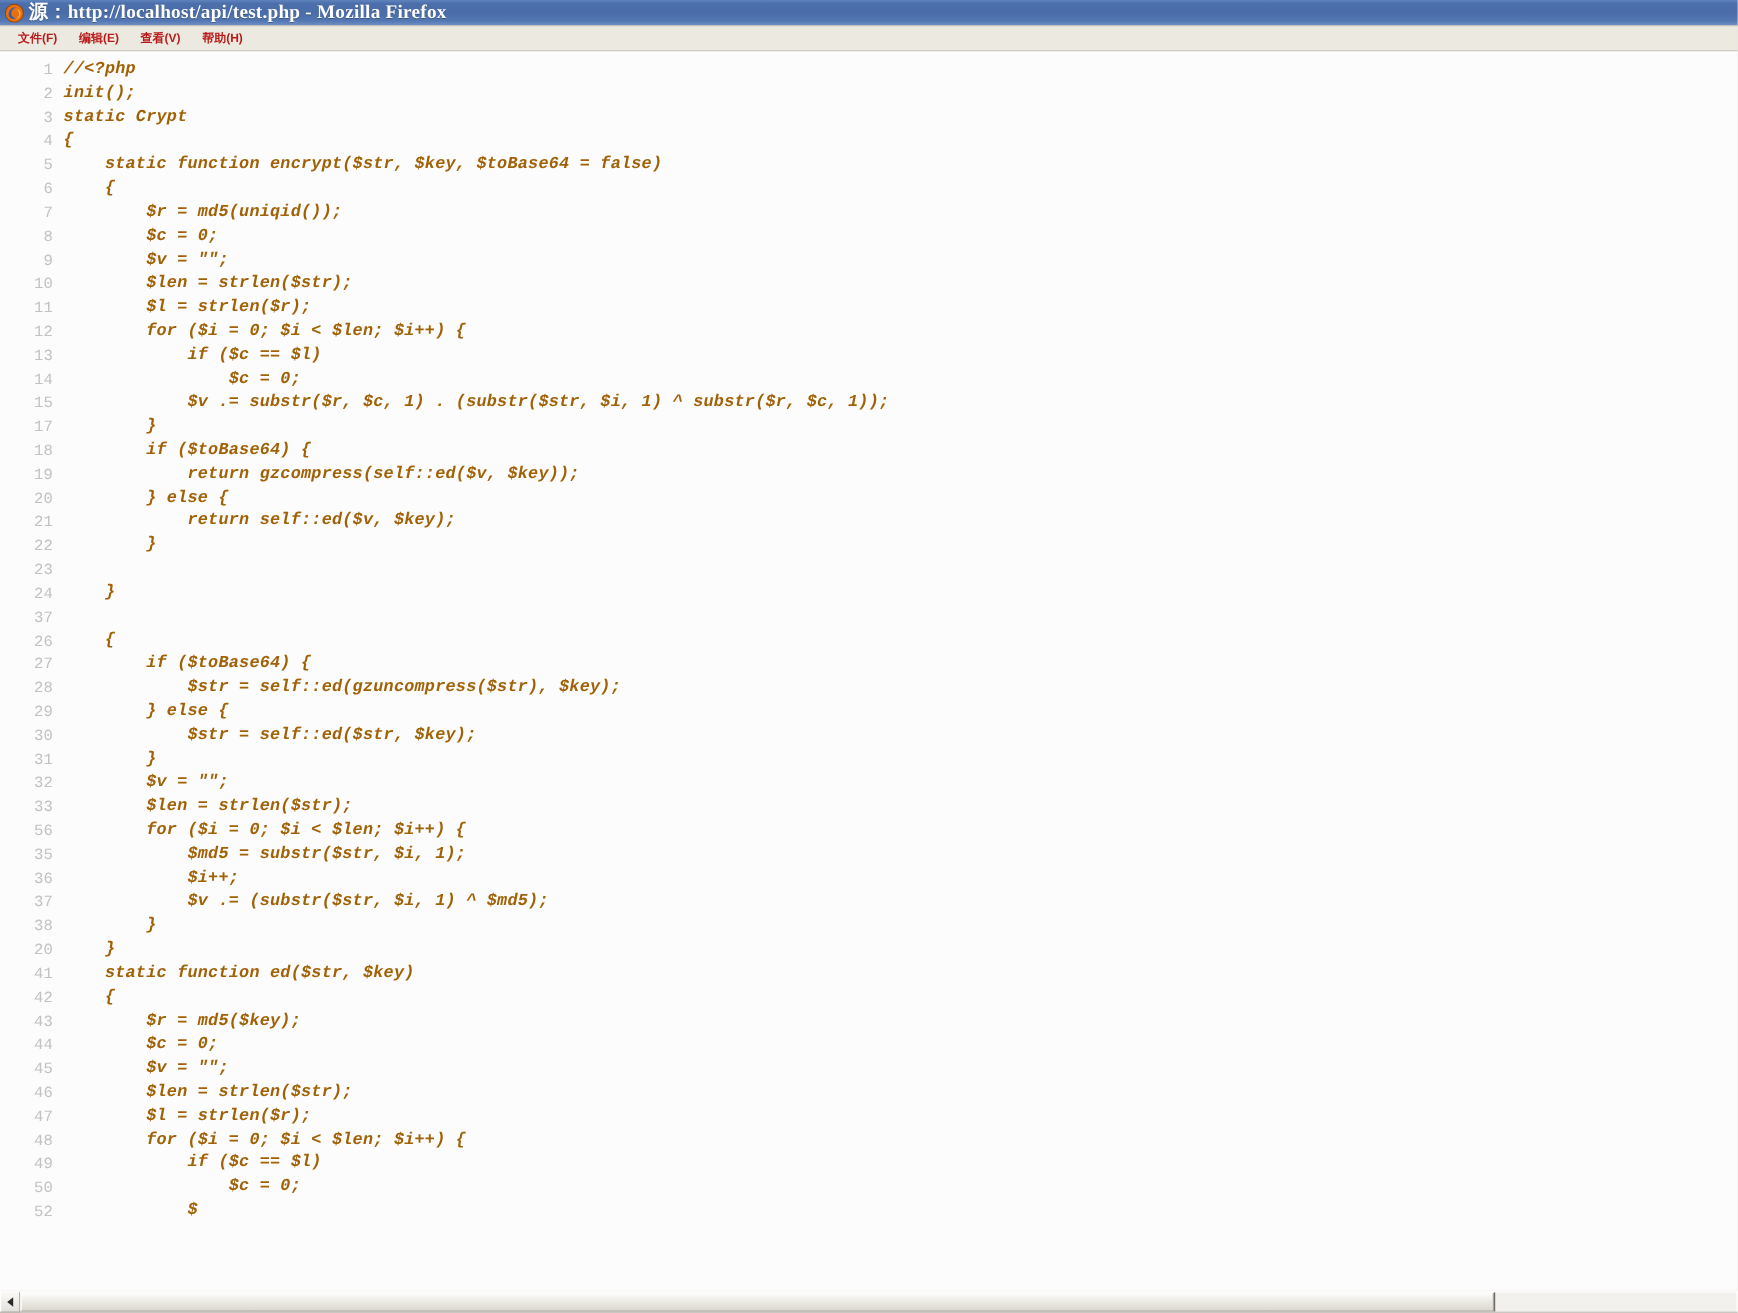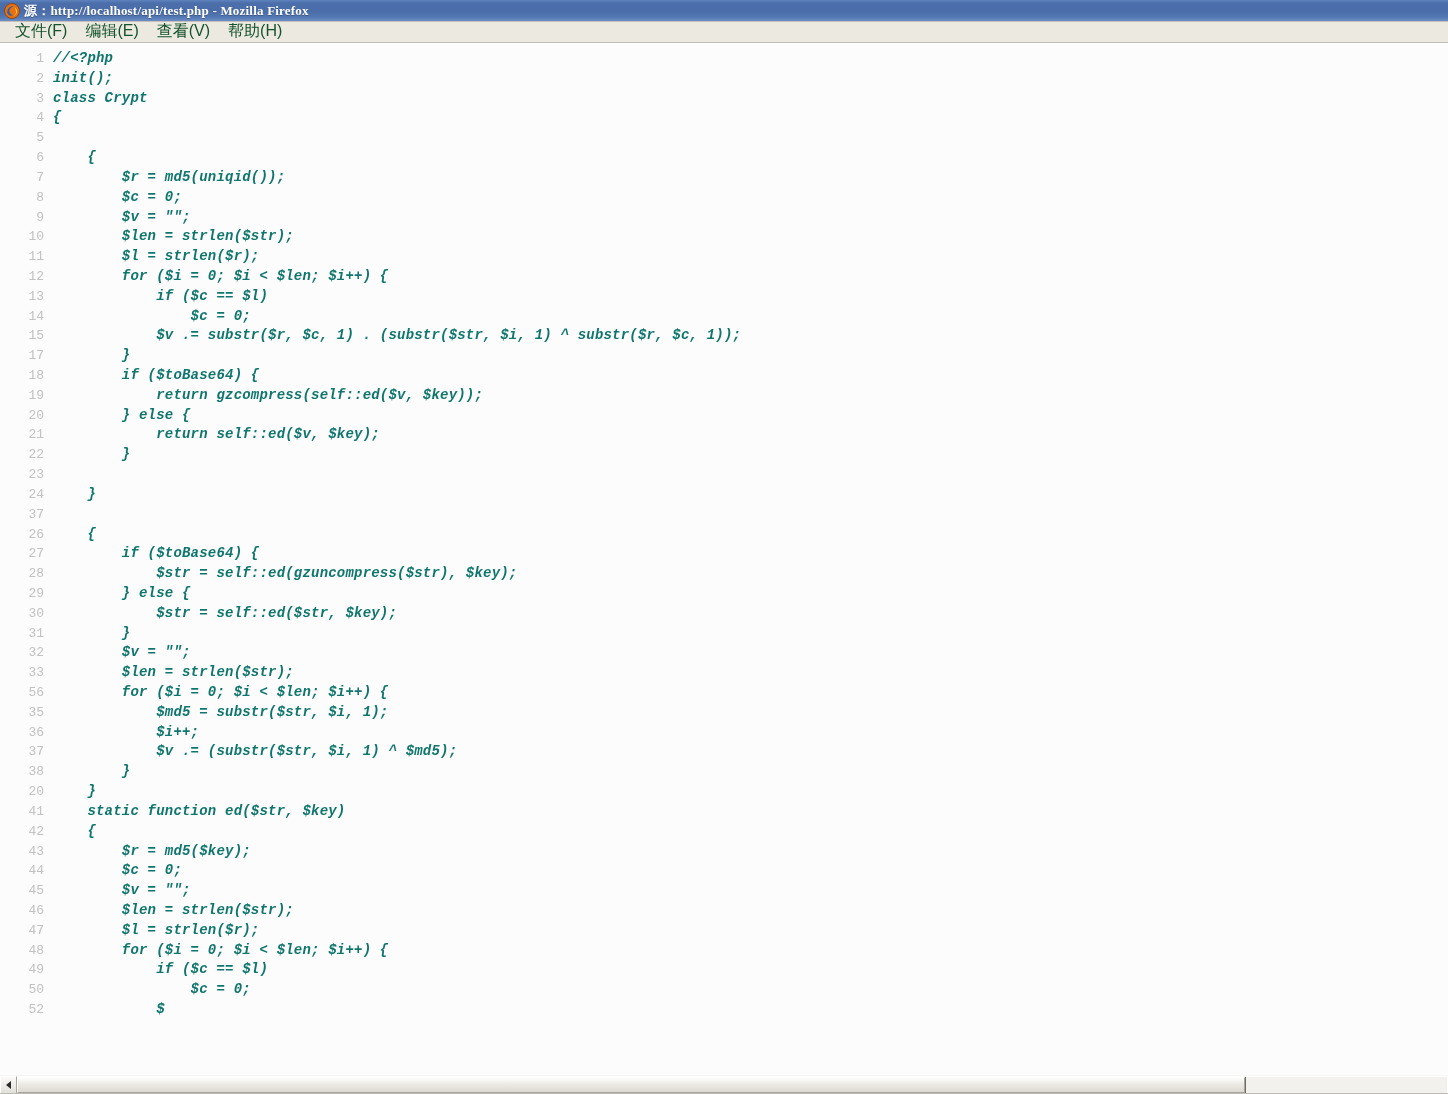--- a/index.html
+++ b/index.html
@@ -38,46 +38,46 @@
   .ff-icon {
     width: 16px;
     height: 16px;
     margin-right: 4px;
     flex: 0 0 auto;
     display: block;
   }
   .title-text {
     color: #ffffff;
     font-family: "Liberation Serif", serif;
-    font-size: 13px;
+    font-size: 16px;
     font-weight: bold;
     letter-spacing: 0.2px;
     white-space: nowrap;
     text-shadow: 0 1px 0 rgba(0,0,0,0.25);
   }
 
   
   .menubar {
     height: 21px;
     min-height: 21px;
     background: #ece9e1;
     border-bottom: 1px solid #bfbcb4;
     display: flex;
     align-items: center;
     padding-left: 6px;
     box-sizing: border-box;
   }
   .menu-item {
     font-family: "Liberation Sans", sans-serif;
-    font-size: 16px;
-    color: #14532d;
+    font-size: 10px;
+    color: #b91c1c;
     padding: 2px 9px 3px 9px;
     white-space: nowrap;
     cursor: default;
-    font-weight: normal;
+    font-weight: bold;
   }
 
   
   .viewport {
     flex: 1 1 auto;
     background: #fcfcfc;
     position: relative;
     overflow: hidden;
     border-top: 1px solid #ffffff;
   }
@@ -103,21 +103,21 @@
     text-align: right;
     color: #c2c2c2;
     font-size: 13px;
     font-family: "Liberation Mono", "DejaVu Sans Mono", monospace;
     font-weight: normal;
     font-style: normal;
     user-select: none;
   }
   .src {
     padding-left: 9px;
-    color: #0f766e;
+    color: #a16207;
     font-size: 14px;
     font-weight: bold;
     font-style: italic;
     font-family: "Liberation Mono", "DejaVu Sans Mono", monospace;
     letter-spacing: 0.2px;
     position: relative;
   }
   .caret {
     display: inline-block;
     width: 1px;
@@ -204,23 +204,23 @@
     <div class="menu-item">文件(F)</div>
     <div class="menu-item">编辑(E)</div>
     <div class="menu-item">查看(V)</div>
     <div class="menu-item">帮助(H)</div>
   </div>
 
   <div class="viewport">
     <div class="code-area" id="code-area">
         <div class="code-line"><span class="ln">1</span><span class="src">//&lt;?php</span></div>
         <div class="code-line"><span class="ln">2</span><span class="src">init();</span></div>
-        <div class="code-line"><span class="ln">3</span><span class="src">class Crypt</span></div>
+        <div class="code-line"><span class="ln">3</span><span class="src">static Crypt</span></div>
         <div class="code-line"><span class="ln">4</span><span class="src">{</span></div>
-        <div class="code-line"><span class="ln">5</span></div>
+        <div class="code-line"><span class="ln">5</span><span class="src">    static function encrypt($str, $key, $toBase64 = false)</span></div>
         <div class="code-line"><span class="ln">6</span><span class="src">    {</span></div>
         <div class="code-line"><span class="ln">7</span><span class="src">        $r = md5(uniqid());</span></div>
         <div class="code-line"><span class="ln">8</span><span class="src">        $c = 0;</span></div>
         <div class="code-line"><span class="ln">9</span><span class="src">        $v = "";</span></div>
         <div class="code-line"><span class="ln">10</span><span class="src">        $len = strlen($str);</span></div>
         <div class="code-line"><span class="ln">11</span><span class="src">        $l = strlen($r);</span></div>
         <div class="code-line"><span class="ln">12</span><span class="src">        for ($i = 0; $i &lt; $len; $i++) {</span></div>
         <div class="code-line"><span class="ln">13</span><span class="src">            if ($c == $l)</span></div>
         <div class="code-line"><span class="ln">14</span><span class="src">                $c = 0;</span></div>
         <div class="code-line"><span class="ln">15</span><span class="src">            $v .= substr($r, $c, 1) . (substr($str, $i, 1) ^ substr($r, $c, 1));</span></div>

